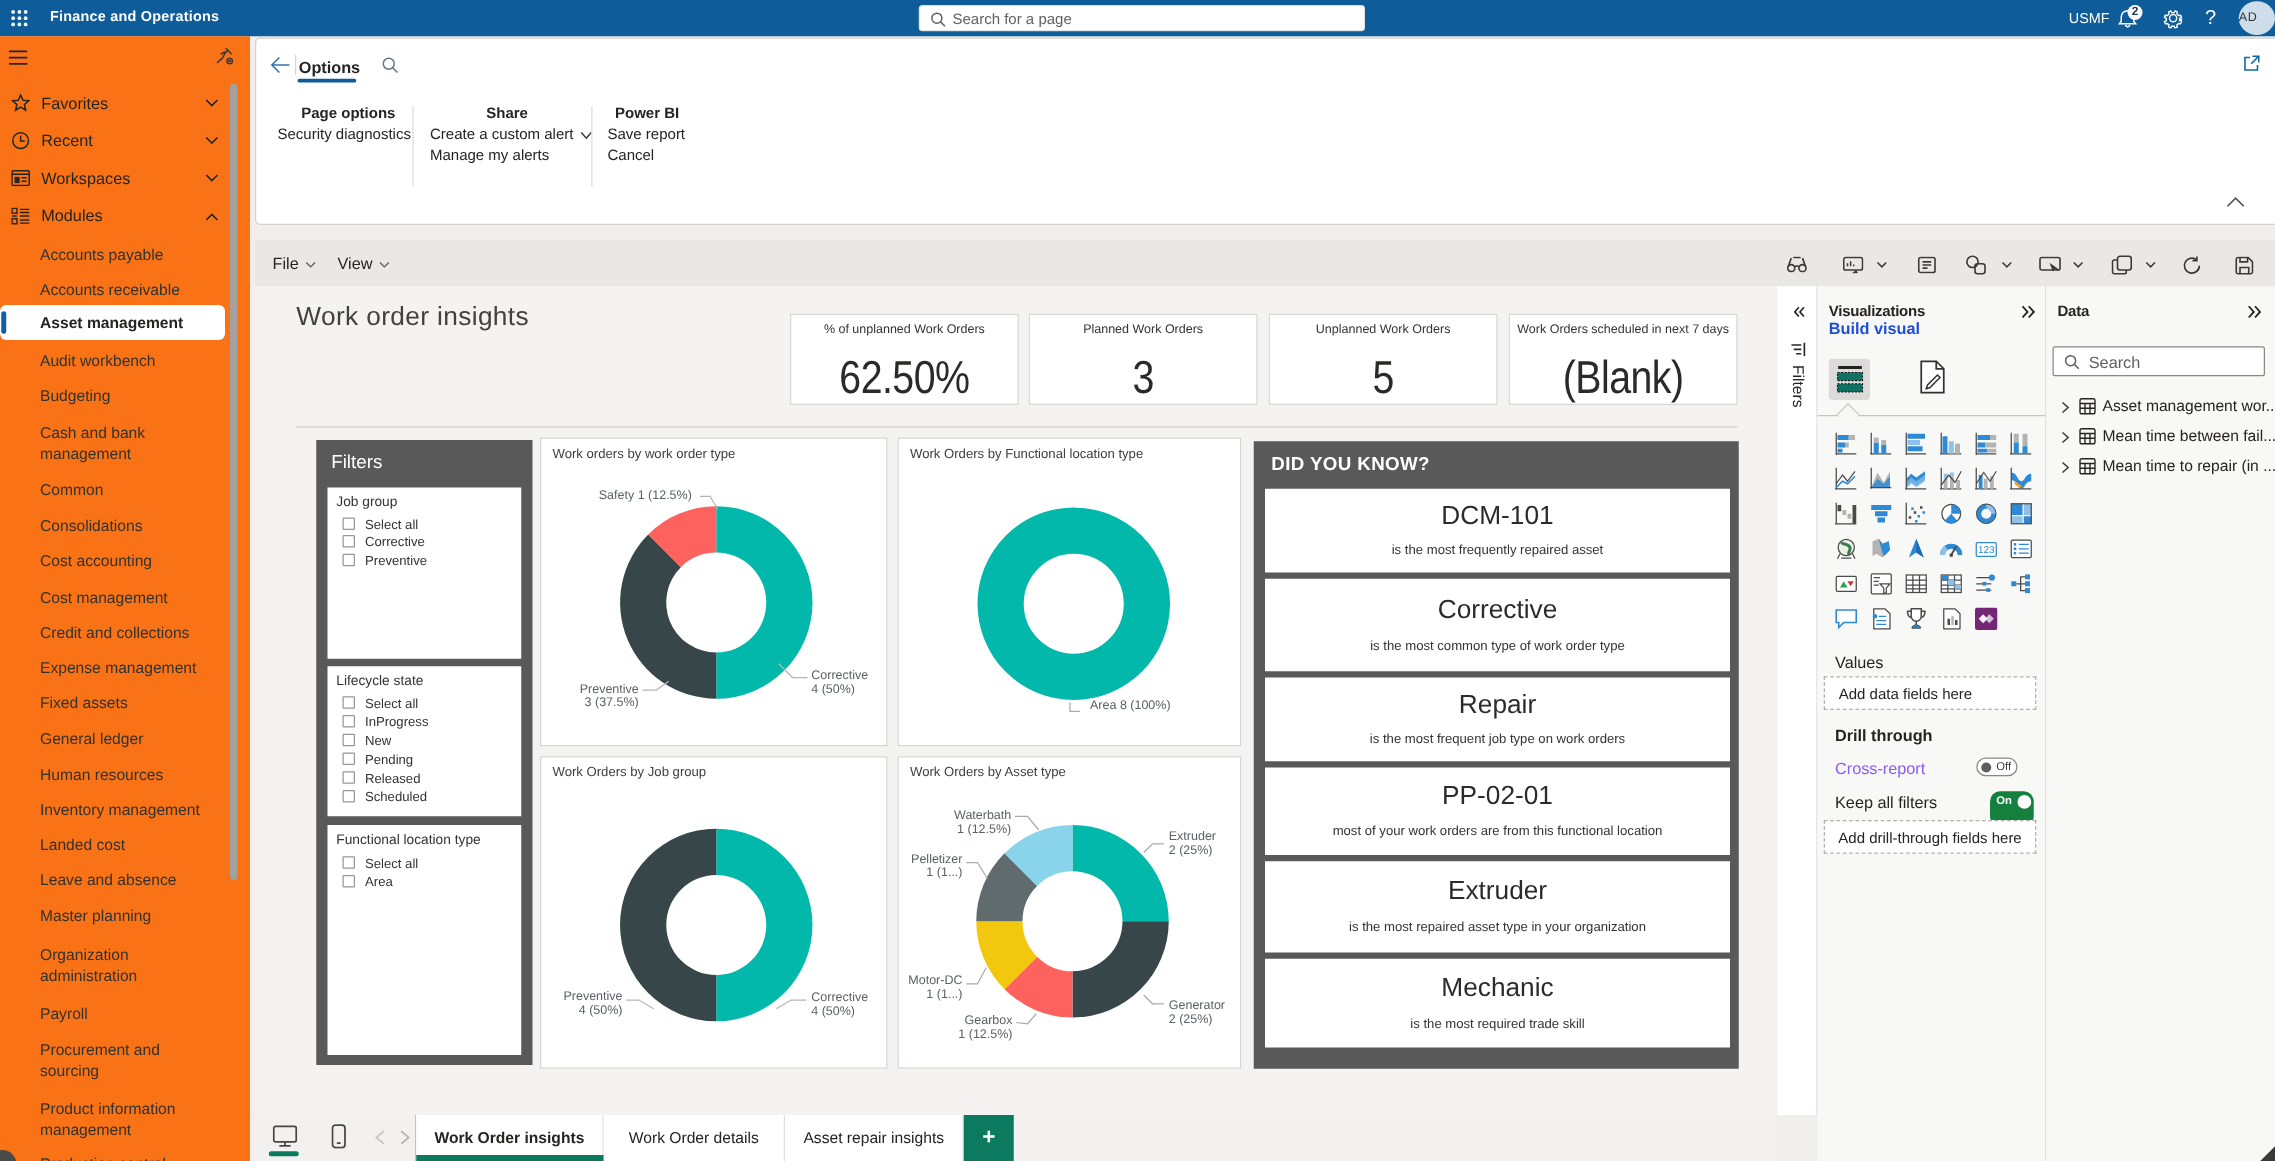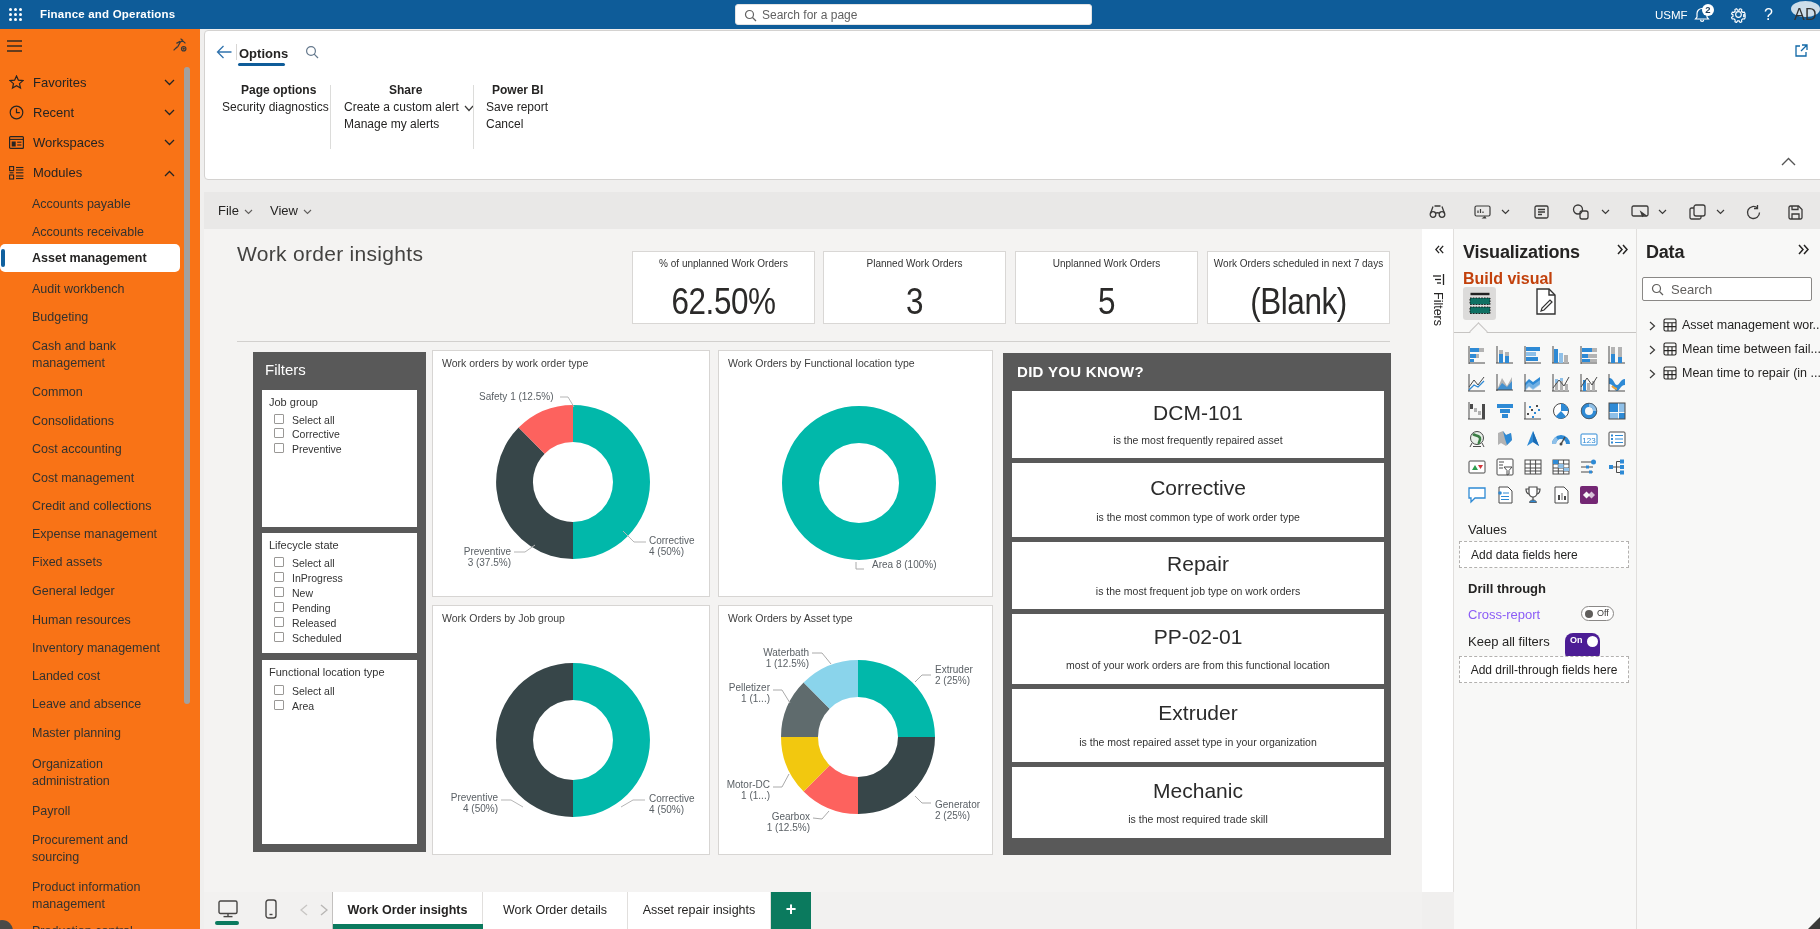--- a/index.html
+++ b/index.html
@@ -5,21 +5,21 @@
 html,body{width:1820px;height:929px;overflow:hidden}
 #app{position:relative;width:1820px;height:929px;background:#f0efee}
 .abs{position:absolute}
 svg{display:block}
 
 #topbar{position:absolute;left:0;top:0;width:1820px;height:29px;background:#0e5c99;color:#fff}
 #topbar .title{position:absolute;left:40px;top:8px;font-size:11.5px;font-weight:700;letter-spacing:.2px}
 #searchbox{position:absolute;left:735px;top:4px;width:357px;height:21px;background:#fff;border-radius:3px;border:1px solid #e3e3e3}
 #searchbox span{position:absolute;left:26px;top:3px;font-size:12px;color:#616161}
 .tbtxt{position:absolute;top:8px;font-size:12.5px;color:#fff}
-#avatar{position:absolute;left:1791px;top:1px;width:29px;height:16px;border-radius:50%;background:#cddde9;color:#333;font-size:16px;text-align:center;line-height:27px;letter-spacing:.5px}
+#avatar{position:absolute;left:1791px;top:1px;width:29px;height:27px;border-radius:50%;background:#cddde9;color:#333;font-size:10px;line-height:27px;letter-spacing:.5px}
 
 #sidebar{position:absolute;left:0;top:29px;width:200px;height:900px;background:#f97316;overflow:hidden}
 .navitem{position:absolute;left:0;width:200px;height:30px}
 .navitem .lbl{position:absolute;left:33px;top:7px;font-size:13px;color:#252423}
 .mod{position:absolute;left:32px;font-size:12.5px;color:#33322f;line-height:17px}
 #modsel{position:absolute;left:0;top:215px;width:180px;height:28px;background:#fff;border-radius:5px}
 #modsel .bar{position:absolute;left:1px;top:5px;width:3.5px;height:18px;background:#10609e;border-radius:2px}
 #sbthumb{position:absolute;left:184px;top:38px;width:6px;height:637px;background:#a3a1a0;border-radius:3px}
 
 #optcard{position:absolute;left:204px;top:30px;width:1794px;height:150px;background:#fff;border:1px solid #d4d2d0;border-radius:4px}
@@ -50,21 +50,21 @@
 #dyk{position:absolute;left:799px;top:124px;width:388px;height:502px;background:#595959}
 #dyk .t{position:absolute;left:14px;top:10px;font-size:15px;font-weight:700;color:#fff;letter-spacing:.3px}
 .dykc{position:absolute;left:9px;width:372px;background:#fff}
 .dykc .b{position:absolute;left:0;right:0;text-align:center;font-size:21px;color:#2b2b2b}
 .dykc .s{position:absolute;left:0;right:0;text-align:center;font-size:10.5px;color:#333}
 
 #fstrip{position:absolute;left:1422px;top:229px;width:32px;height:663px;background:#fff;border-right:1px solid #e1dfdd}
 #fstrip .vt{position:absolute;left:9px;top:63px;font-size:12.5px;color:#252423;writing-mode:vertical-rl}
 #vispanel{position:absolute;left:1454px;top:229px;width:182px;height:700px;background:#f8f8f7}
 #datapanel{position:absolute;left:1637px;top:229px;width:183px;height:700px;background:#f8f8f7}
-.ptitle{font-size:18px;font-weight:700;color:#252423;letter-spacing:-.2px}
+.ptitle{font-size:12px;font-weight:700;color:#252423;letter-spacing:-.2px}
 .dashbox{position:absolute;left:5px;border:1px dashed #b3b1af;background:#fff;text-align:center;font-size:12px;color:#252423}
 
 #tabbar{position:absolute;left:204px;top:892px;width:1218px;height:37px;background:#f2f1f0}
 .tab{position:absolute;top:0;height:37px;background:#fff;border-right:1px solid #e1dfdd;font-size:12.5px;color:#252423;text-align:center}
 </style></head>
 <body>
 <div id="app">
 
 <div id="topbar">
  <svg class="abs" style="left:8px;top:7px" width="15" height="15" viewBox="0 0 15 15">
@@ -458,21 +458,21 @@
  <div class="vt">Filters</div>
 </div>
 
 <div id="vispanel">
  <div class="ptitle abs" style="left:9px;top:13px">Visualizations</div>
  <svg class="abs" style="left:163px;top:15px" width="11" height="11" viewBox="0 0 11 11">
         <g fill="none" stroke="#252423" stroke-width="1.5">
           <path d="M1 1l4 4.5L1 10M6 1l4 4.5L6 10"></path>
         </g>
       </svg>
- <div class="abs" style="left:9px;top:41px;font-size:16px;font-weight:700;color:#c2410c">Build visual</div>
+ <div class="abs" style="left:9px;top:26px;font-size:13px;font-weight:700;color:#1d4ed8">Build visual</div>
  <div class="abs" style="left:9px;top:58px;width:33px;height:33px;background:#dcdbda;border-radius:3px"></div>
  <svg class="abs" style="left:15px;top:63px" width="22" height="23" viewBox="0 0 22 23">
         <line x1="1.5" y1="2" x2="20.5" y2="2" stroke="#222" stroke-width="2.4"></line>
         <rect x="1" y="6" width="20" height="6.5" fill="#0e7164" stroke="#111" stroke-width=".9" stroke-dasharray="1.6 1.2"></rect>
         <rect x="1" y="15" width="20" height="6.5" fill="#0e7164" stroke="#111" stroke-width=".9" stroke-dasharray="1.6 1.2"></rect>
       </svg>
  <svg class="abs" style="left:77px;top:59px" width="28" height="30" viewBox="0 0 28 30">
         <path d="M6 1h12l6 6v19H6z" fill="#fff" stroke="#333" stroke-width="1.4"></path>
         <path d="M18 1v6h6" fill="none" stroke="#333" stroke-width="1.4"></path>
         <path d="M21 14l-8 8-3 1 1-3 8-8z" fill="#fff" stroke="#333" stroke-width="1.2"></path>
@@ -695,21 +695,21 @@
       </div>
  <div class="abs" style="left:14px;top:293px;font-size:13px;color:#252423">Values</div>
  <div class="dashbox" style="top:312px;width:170px;height:27px;line-height:27px;text-align:left;padding-left:11px">Add data fields here</div>
  <div class="abs" style="left:14px;top:352px;font-size:13px;font-weight:700;color:#252423">Drill through</div>
  <div class="abs" style="left:14px;top:378px;font-size:13px;color:#8b5cf6">Cross-report</div>
  <div class="abs" style="left:127px;top:377px;width:33px;height:15px;border:1px solid #8a8886;border-radius:8px;background:#fff">
         <span style="position:absolute;left:3px;top:2.5px;width:8px;height:8px;border-radius:50%;background:#605e5c"></span>
         <span style="position:absolute;left:15px;top:1px;font-size:9px;color:#3b3a39">Off</span>
       </div>
  <div class="abs" style="left:14px;top:405px;font-size:13px;color:#252423">Keep all filters</div>
- <div class="abs" style="left:111px;top:404px;width:35px;height:28px;border-radius:8px;background:#4c1d95">
+ <div class="abs" style="left:138px;top:404px;width:35px;height:28px;border-radius:8px;background:#15803d">
         <span style="position:absolute;left:5px;top:2px;font-size:9px;color:#fff;font-weight:700">On</span>
         <span style="position:absolute;right:2.5px;top:2.5px;width:11px;height:11px;border-radius:50%;background:#fff"></span>
       </div>
  <div class="dashbox" style="top:427px;width:170px;height:27px;line-height:27px">Add drill-through fields here</div>
 </div>
 
 <div class="abs" style="left:1636px;top:229px;width:1px;height:700px;background:#e1dfdd"></div>
 
 <div id="datapanel">
  <div class="ptitle abs" style="left:9px;top:13px">Data</div>

